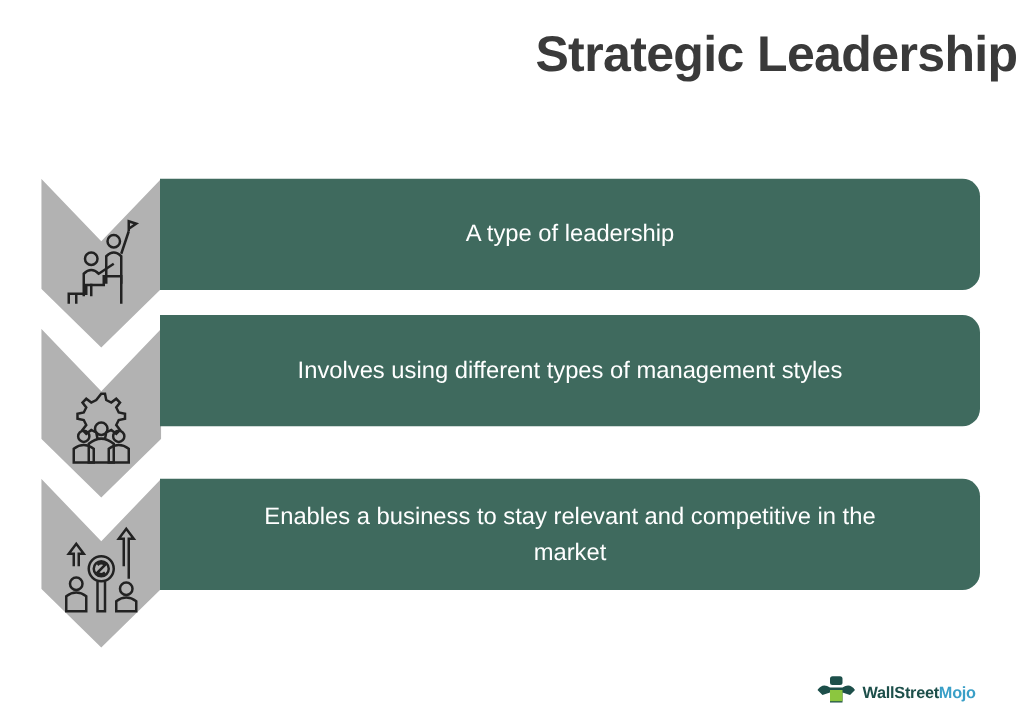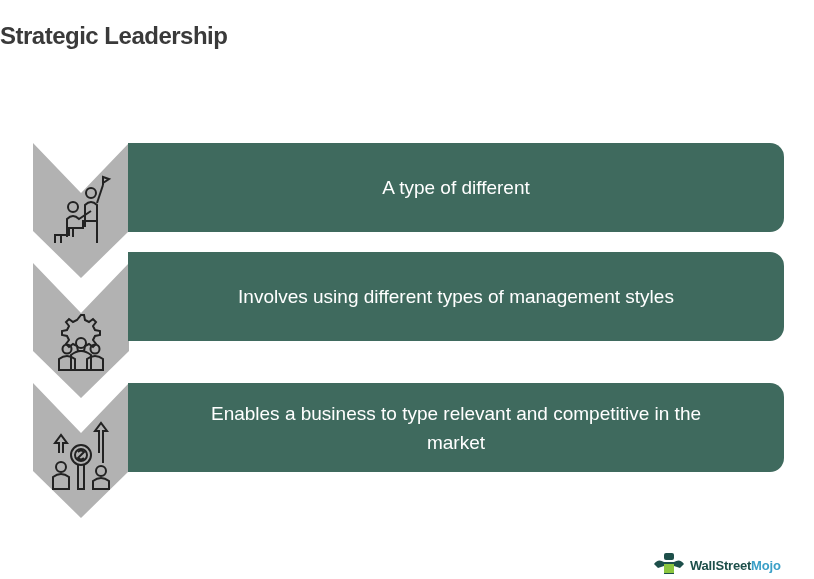--- a/index.html
+++ b/index.html
@@ -1,21 +1,21 @@
 <!DOCTYPE html>
 <html><head>
 <meta charset="utf-8">
 <style>
   html,body{margin:0;padding:0;background:#ffffff;}
   body{width:814px;height:579px;position:relative;overflow:hidden;font-family:"Liberation Sans",sans-serif;}
-  .title{position:absolute;left:0;top:22px;width:814px;text-align:left;font-size:24px;font-weight:bold;color:#3a3a3a;letter-spacing:-0.5px;}
+  .title{position:absolute;left:0;top:22px;width:814px;text-align:right;font-size:40px;font-weight:bold;color:#3a3a3a;letter-spacing:-0.5px;}
   .chev{position:absolute;left:33px;width:96px;}
   .box{position:absolute;left:128px;width:656px;height:89px;background:#3f6a5e;border-radius:0 14px 14px 0;color:#ffffff;font-size:19px;display:flex;align-items:center;justify-content:center;text-align:center;line-height:29px;}
   .box span{display:block;max-width:520px;}
-  .logo{position:absolute;left:652px;top:552px;display:flex;align-items:center;gap:4px;}
+  .logo{position:absolute;left:652px;top:540px;display:flex;align-items:center;gap:4px;}
   .logo-text{font-size:13px;font-weight:bold;letter-spacing:-0.2px;}
   .logo-a{color:#1d4f4a;}
   .logo-b{color:#3a9fc7;}
 </style>
 </head>
 <body>
 
 <div class="title">Strategic Leadership</div>
 
 <svg class="chev" style="top:143px" width="96" height="136" viewBox="0 0 96 136">
@@ -26,21 +26,21 @@
     <circle cx="40" cy="64" r="5"></circle>
     <path d="M34,94 L34,76 Q40,70 46,76 L58,68"></path>
     <path d="M40,84 L40,94"></path>
     <circle cx="58" cy="50" r="5"></circle>
     <path d="M52,84 L52,62 Q58,56 64,62 L64,84"></path>
     <path d="M64,60 L70,42"></path>
     <path d="M70,42 L70,34 L76,36 L70,40"></path>
   </g>
 </svg>
 <div class="box" style="top:143px">
-  <span>A type of different</span>
+  <span>A type of leadership</span>
 </div>
 
 <svg class="chev" style="top:263px" width="96" height="136" viewBox="0 0 96 136">
   <polygon points="0,0 48,50 96,0 96,88 48,135 0,88" fill="#b2b2b2"></polygon>
   <g fill="none" stroke="#222" stroke-width="2">
     <path d="M48,52 l3,0 l1,5 l4,2 l4,-3 l3,3 l-3,4 l2,4 l5,1 l0,4 l-5,1 l-2,4 l3,4 l-3,3 l-4,-3 l-4,2 l-1,5 l-6,0 l-1,-5 l-4,-2 l-4,3 l-3,-3 l3,-4 l-2,-4 l-5,-1 l0,-4 l5,-1 l2,-4 l-3,-4 l3,-3 l4,3 l4,-2 z"></path>
     <circle cx="48" cy="80" r="5"></circle>
     <circle cx="34" cy="86" r="4.5"></circle>
     <circle cx="62" cy="86" r="4.5"></circle>
     <path d="M26,107 L26,96 Q34,90 42,96 L42,107 Z"></path>
@@ -61,21 +61,21 @@
     <circle cx="48" cy="72" r="6"></circle>
     <path d="M45,69 Q48,66 51,69 Q48,72 45,75 Q48,78 51,75"></path>
     <path d="M45,82 L45,106 L51,106 L51,82"></path>
     <circle cx="28" cy="84" r="5"></circle>
     <path d="M20,106 L20,94 Q28,88 36,94 L36,106 Z"></path>
     <circle cx="68" cy="88" r="5"></circle>
     <path d="M60,106 L60,98 Q68,92 76,98 L76,106 Z"></path>
   </g>
 </svg>
 <div class="box" style="top:383px">
-  <span>Enables a business to type relevant and competitive in the market</span>
+  <span>Enables a business to stay relevant and competitive in the market</span>
 </div>
 
 <div class="logo">
   <svg width="34" height="26" viewBox="0 0 34 26">
     <rect x="12" y="1" width="10" height="7" rx="2" fill="#1d4f4a"></rect>
     <path d="M2,12 Q6,6 12,10 L22,10 Q28,6 32,12 L28,16 L22,14 L22,22 L12,22 L12,14 L6,16 Z" fill="#1d4f4a"></path>
     <rect x="12" y="12" width="10" height="9" fill="#8cc63f"></rect>
   </svg>
   <span class="logo-text"><span class="logo-a">WallStreet</span><span class="logo-b">Mojo</span></span>
 </div>

